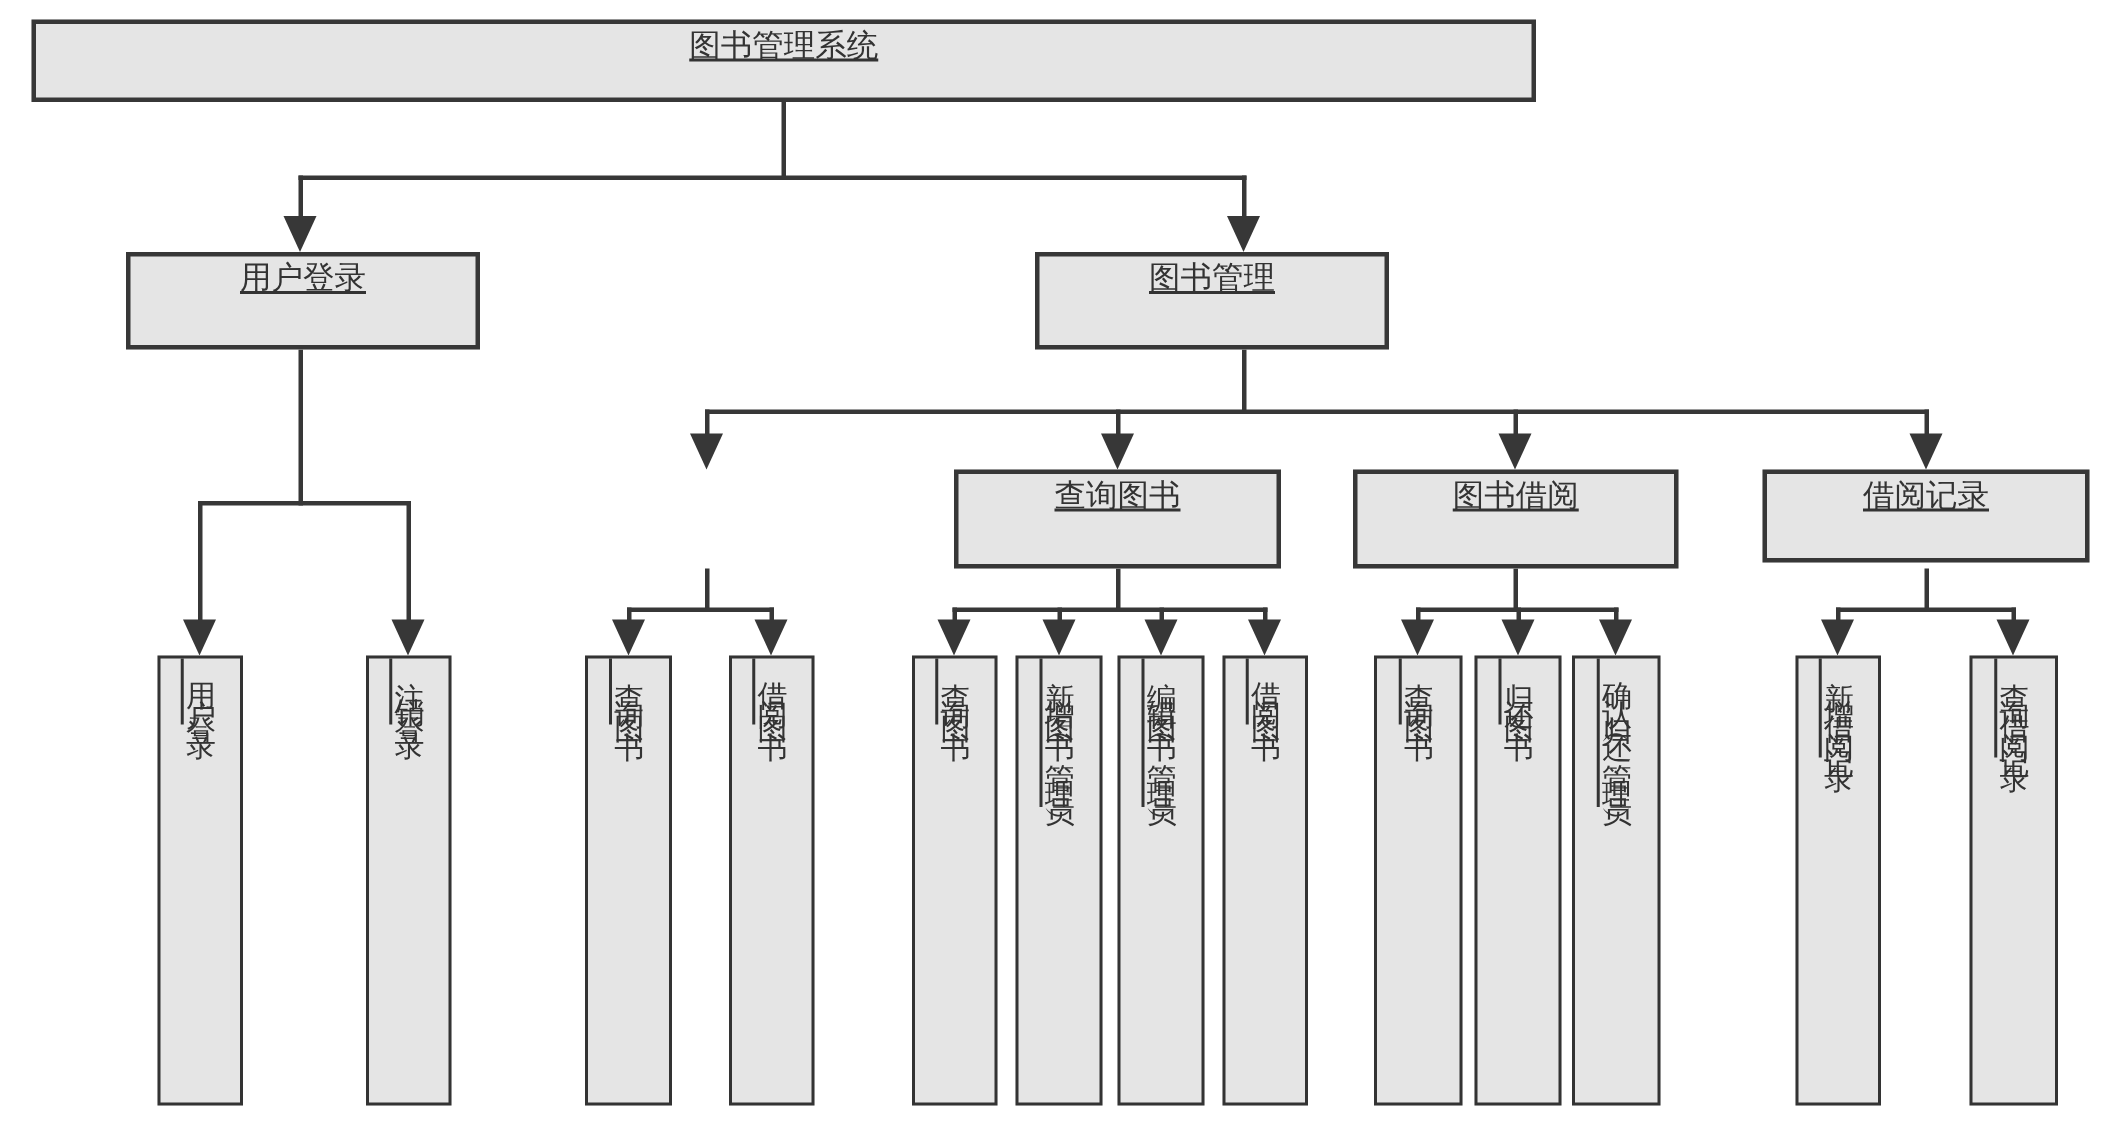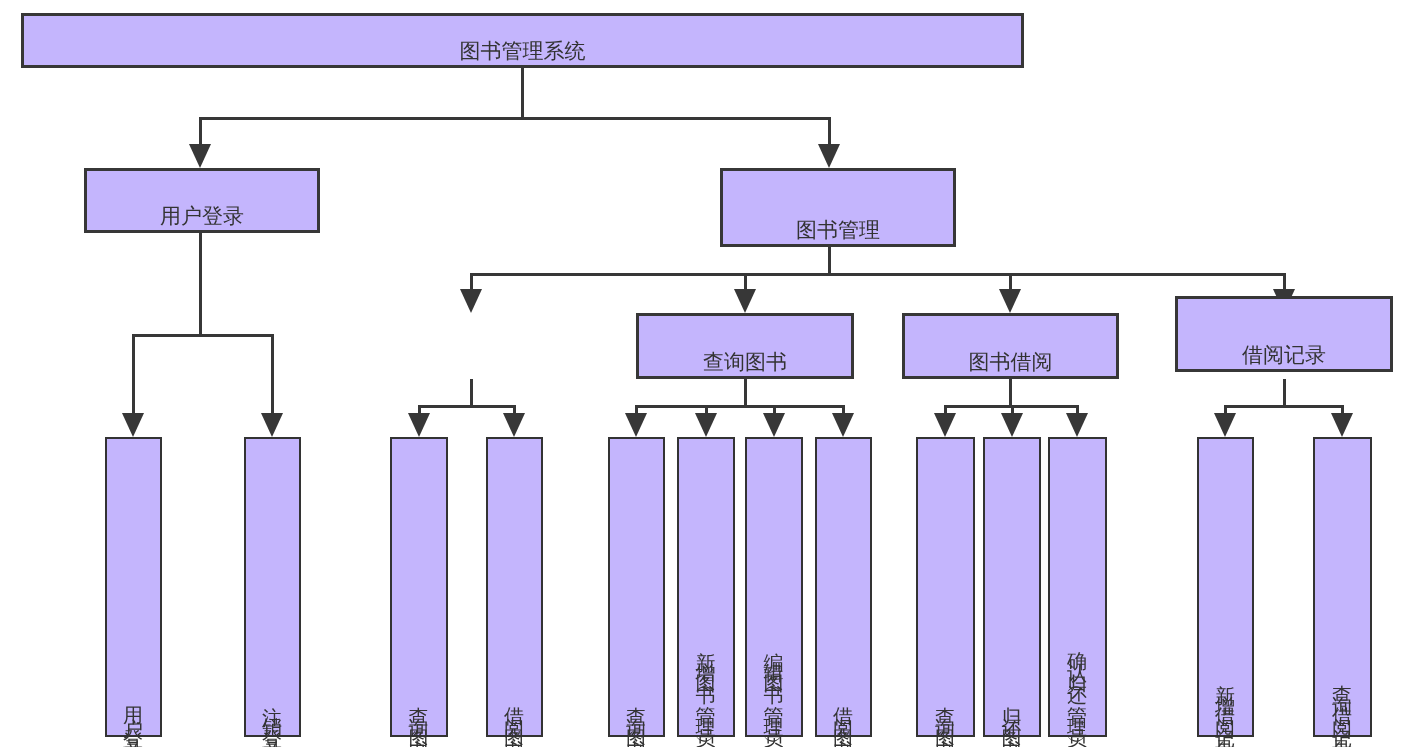--- a/index.html
+++ b/index.html
@@ -6,24 +6,25 @@
   #canvas{
     position:relative;
     width:1405px;height:747px;
     background:#ffffff;
     font-family:"Liberation Sans","DejaVu Sans",sans-serif;
     overflow:hidden;
   }
   .box{
     position:absolute;
     box-sizing:border-box;
-    background:#c4b5fd;
-    display:flex;align-items:flex-end;justify-content:center;
+    background:#e5e5e5;
+    display:flex;align-items:flex-start;justify-content:center;
     color:#333333;
     z-index:2;
+    text-decoration:underline;
   }
   .hbox{border:3px solid #373737;font-size:21px;}
   .vbox{border:2px solid #333333;font-size:20px;}
   .lbl{white-space:nowrap;}
   .vbox .lbl{
     writing-mode:vertical-rl;
     letter-spacing:11px;
     line-height:1;
     white-space:normal;
   }
@@ -49,31 +50,31 @@
 
 <div id="canvas">
 
   <div class="box hbox" style="left:21px;top:13px;width:1003px;height:55px">
     <span class="lbl">图书管理系统</span>
   </div>
 
   <div class="box hbox" style="left:84px;top:168px;width:236px;height:65px">
     <span class="lbl">用户登录</span>
   </div>
-  <div class="box hbox" style="left:720px;top:168px;width:236px;height:79px">
+  <div class="box hbox" style="left:690px;top:168px;width:236px;height:65px">
     <span class="lbl">图书管理</span>
   </div>
 
   <div class="box hbox" style="left:636px;top:313px;width:218px;height:66px">
     <span class="lbl">查询图书</span>
   </div>
   <div class="box hbox" style="left:902px;top:313px;width:217px;height:66px">
     <span class="lbl">图书借阅</span>
   </div>
-  <div class="box hbox" style="left:1175px;top:296px;width:218px;height:76px">
+  <div class="box hbox" style="left:1175px;top:313px;width:218px;height:62px">
     <span class="lbl">借阅记录</span>
   </div>
 
   <div class="box vbox" style="left:105px;top:437px;width:57px;height:300px">
     <span class="lbl">用户登录</span>
   </div>
   <div class="box vbox" style="left:244px;top:437px;width:57px;height:300px">
     <span class="lbl">注销登录</span>
   </div>
 

